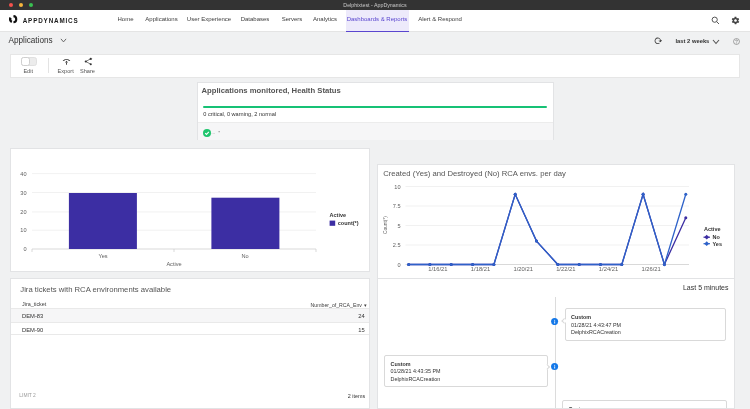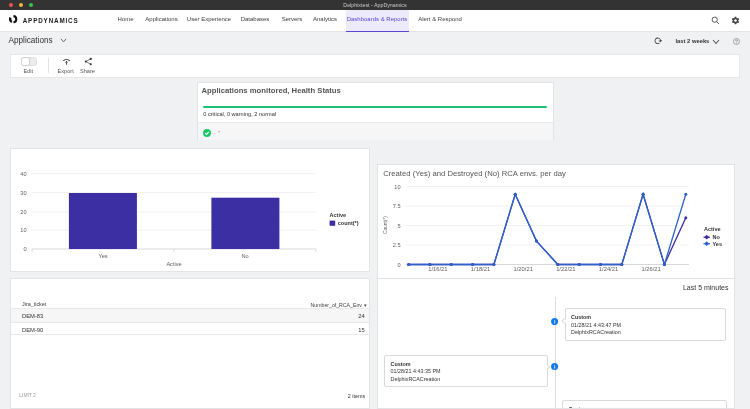--- a/index.html
+++ b/index.html
@@ -213,20 +213,21 @@
       <rect x="327" y="70.5" width="3.4" height="3.4" fill="#3c2ea3" transform="rotate(45 328.7 72.2)"></rect>
       <text x="334.5" y="74.3" font-size="5.5" font-weight="bold" fill="#333">No</text>
       <line x1="325.5" y1="78.7" x2="332" y2="78.7" stroke="#2e62c9" stroke-width="1.2"></line>
       <rect x="327" y="77" width="3.4" height="3.4" fill="#2e62c9" transform="rotate(45 328.7 78.7)"></rect>
       <text x="334.5" y="80.8" font-size="5.5" font-weight="bold" fill="#333">Yes</text>
     </g>
   </svg>
 </div>
 
 <div class="panel" style="left:10px;top:277.5px;width:360px;height:131.5px;">
+  <div class="abs" style="left:9.3px;top:6.6px;font-size:7.7px;color:#555;">Jira tickets with RCA environments available</div>
   <div class="abs" style="left:0;top:20px;width:358px;height:9.5px;">
     <div class="abs" style="left:11px;top:2.8px;font-size:5.4px;color:#3c3c3c;">Jira_ticket</div>
     <div class="abs" style="right:1.5px;top:3px;font-size:5.2px;color:#3c3c3c;">Number_of_RCA_Env <span style="font-size:4.2px;">▼</span></div>
   </div>
   <div class="abs" style="left:0;top:29.5px;width:358px;height:13.5px;background:#f6f6f7;border-top:1px solid #e9e9e9;">
     <div class="abs" style="left:11px;top:4.2px;font-size:5.8px;color:#333;">DEM-83</div>
     <div class="abs" style="right:4.2px;top:4.2px;font-size:5.8px;color:#333;">24</div>
   </div>
   <div class="abs" style="left:0;top:43px;width:358px;height:13.5px;background:#fff;border-top:1px solid #e9e9e9;border-bottom:1px solid #e9e9e9;">
     <div class="abs" style="left:11px;top:4.2px;font-size:5.8px;color:#333;">DEM-90</div>

